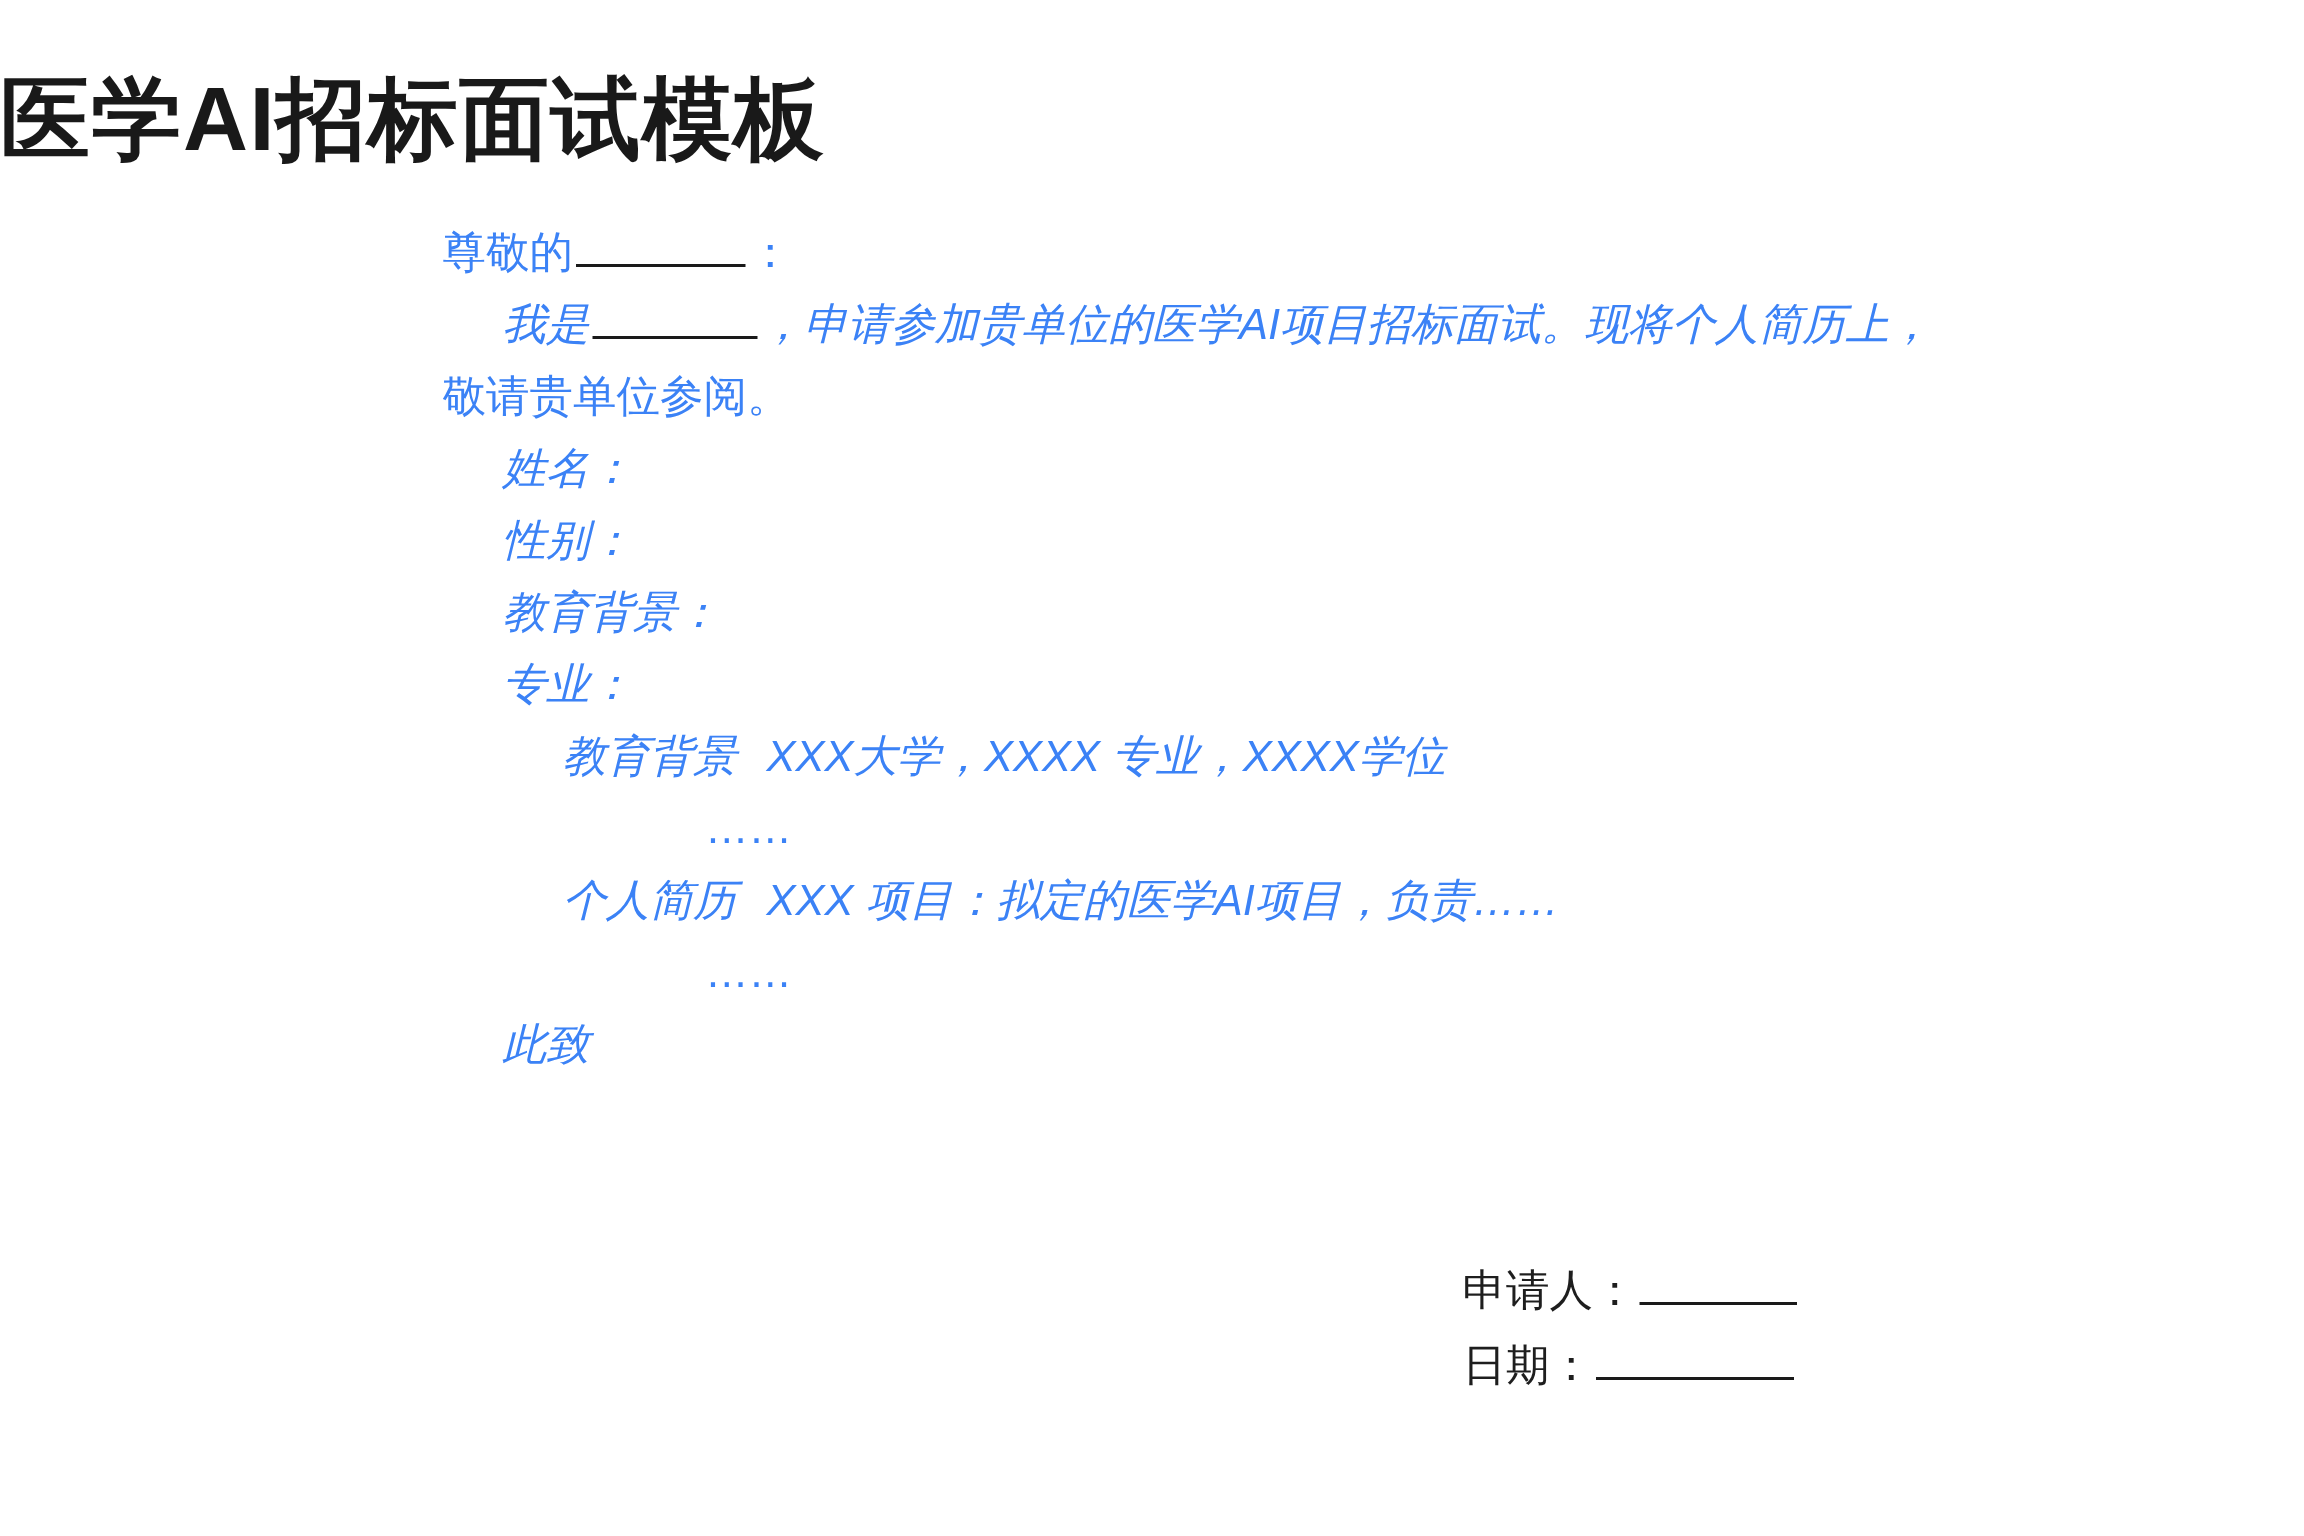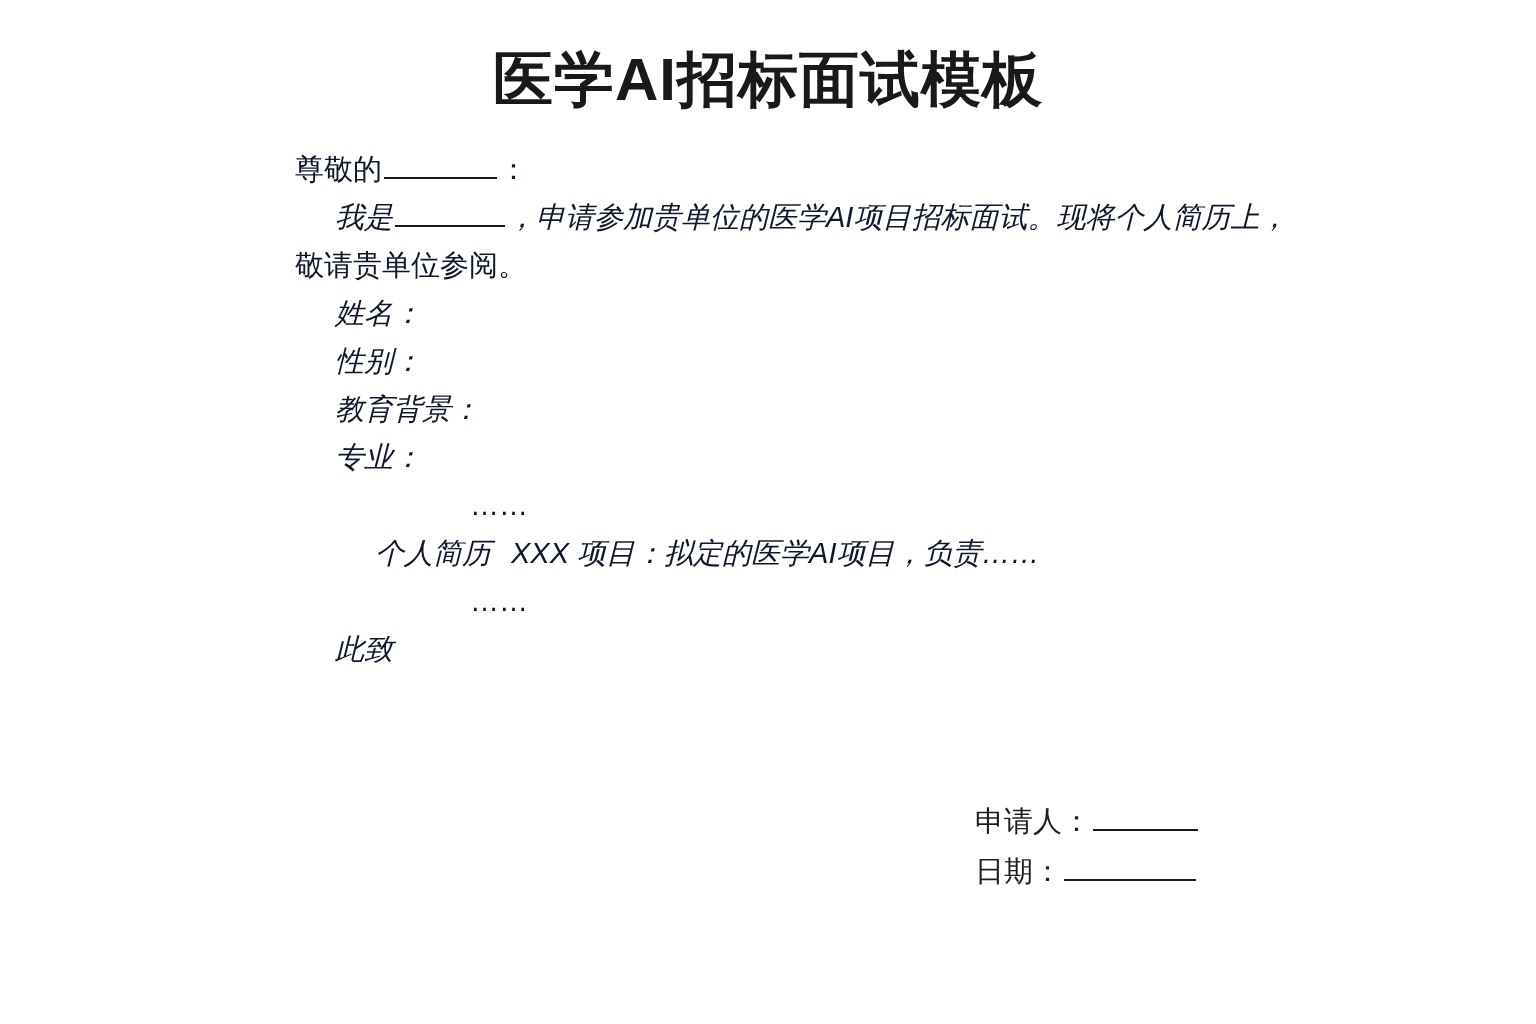--- a/index.html
+++ b/index.html
@@ -11,35 +11,35 @@
     height: 1024px;
     background: #ffffff;
     color: #1e1e1e;
     font-family: "Liberation Sans", "DejaVu Sans", sans-serif;
     overflow: hidden;
     position: relative;
   }
   .title {
     margin: 0;
     padding-top: 40px;
-    text-align: center;
+    text-align: left;
     font-size: 60px;
     line-height: 80px;
     font-weight: 700;
     letter-spacing: 1px;
     color: #191919;
   }
   .body-text {
     position: absolute;
     left: 295px;
     top: 145px;
     width: 900px;
     font-size: 29px;
     line-height: 48px;
-    color: #0f172a;
+    color: #3b82f6;
   }
   .ln {
     margin: 0;
     white-space: nowrap;
   }
   .indent {
     text-indent: 40px;
     font-style: italic;
   }
   .blank {
@@ -56,21 +56,21 @@
   .section-line .sec-label {
     display: inline-block;
     margin-right: 20px;
   }
   .ellipsis-line {
     margin-left: 175px;
   }
   .signature {
     position: absolute;
     left: 975px;
-    top: 796px;
+    top: 836px;
     font-size: 29px;
     line-height: 50px;
   }
   .signature .ln { margin: 0; }
 </style>
 </head>
 <body>
 
 <div>
 
@@ -86,20 +86,21 @@
 
 
     <p class="ln indent">姓名：</p>
 
     <p class="ln indent">性别：</p>
 
     <p class="ln indent">教育背景：</p>
 
     <p class="ln indent">专业：</p>
 
+    <p class="ln indent section-line"><span class="sec-label">教育背景</span><span>XXX大学，XXXX 专业，XXXX学位</span></p>
 
     <p class="ln ellipsis-line">……</p>
 
     <p class="ln indent section-line"><span class="sec-label">个人简历</span><span>XXX 项目：拟定的医学AI项目，负责……</span></p>
 
     <p class="ln ellipsis-line">……</p>
 
     <p class="ln indent">此致</p>
 
 

